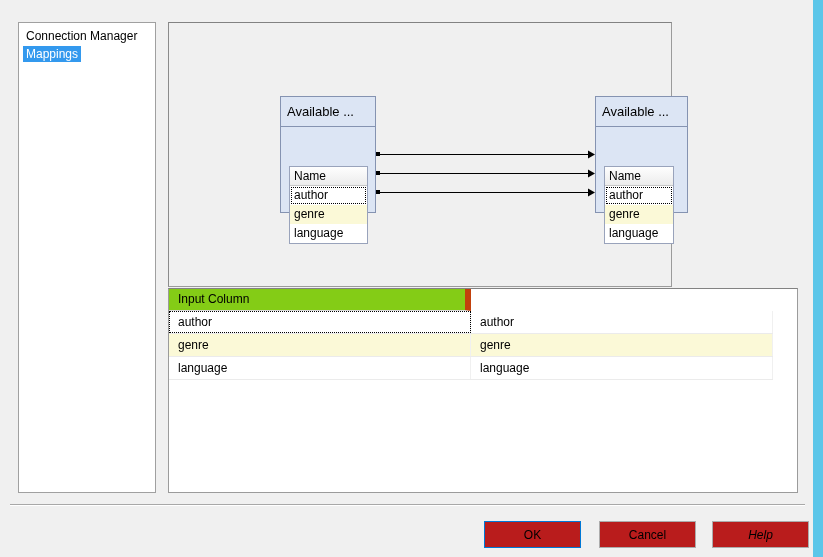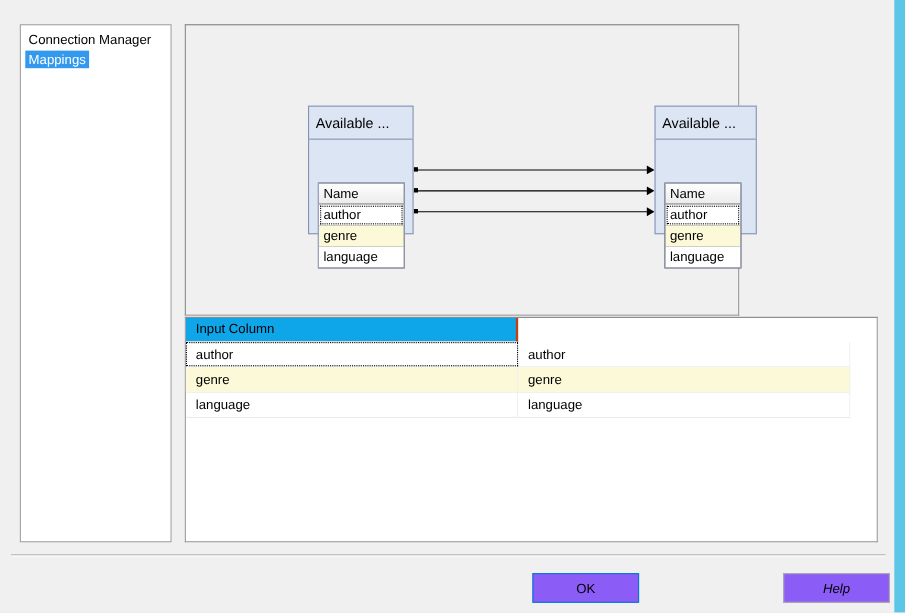--- a/index.html
+++ b/index.html
@@ -37,31 +37,31 @@
   .avail-hdr{height:19px;line-height:18px;padding-left:4px;
              background:linear-gradient(#fefefe,#ececec);border-bottom:1px solid #c6c6c6;}
   .avail-row{height:19px;line-height:19px;padding-left:4px;background:#fff;cursor:default;}
   .avail-row.focus{outline:1px dotted #000;outline-offset:-2px;}
   .avail-row.alt{background:var(--row-highlight-yellow);}
 
   
   .grid-panel{position:absolute;left:168px;top:288px;width:630px;height:205px;
               background:#fff;border:1px solid #9b9b9b;border-top-color:#828282;}
   .grid-header{display:flex;height:22px;}
-  .grid-hcell{width:302px;background:#0ea5e9;border-right:2px solid #c2410c;
+  .grid-hcell{width:302px;background:#84cc16;border-right:6px solid #c2410c;
               border-bottom:1px solid #d9d9d9;line-height:21px;padding-left:9px;cursor:default;}
   .grid-row{display:flex;width:604px;height:23px;border-bottom:1px solid #ebebeb;}
   .grid-cell{width:302px;line-height:22px;padding-left:9px;border-right:1px solid #f0f0f0;cursor:default;}
   .grid-row.yellow .grid-cell{background:var(--row-highlight-yellow);}
   .grid-cell.cell-focus{outline:1px dotted #000;outline-offset:-1px;}
 
   
   .footer-sep{position:absolute;left:10px;top:504px;width:795px;height:2px;
               border-top:1px solid #a8a8a8;border-bottom:1px solid #ffffff;}
-  .btn{position:absolute;top:521px;width:97px;height:27px;background:#8b5cf6;
+  .btn{position:absolute;top:521px;width:97px;height:27px;background:#b91c1c;
        border:1px solid #acacac;font-family:inherit;font-size:12px;color:#000;cursor:pointer;}
   .btn.default{border:1px solid var(--ok-border-blue);}
   .btn-ok{left:484px;}
   .btn-cancel{left:599px;}
   .btn-help{left:712px;font-style:italic;}
 
   
   .edge-strip{position:absolute;left:813px;top:0;width:10px;height:557px;
               background:var(--window-edge-cyan);}
 </style>
@@ -136,17 +136,18 @@
       <div class="grid-cell">genre</div>
     </div>
     <div class="grid-row">
       <div class="grid-cell">language</div>
       <div class="grid-cell">language</div>
     </div>
   </div>
 
   <div class="footer-sep"></div>
   <button class="btn default btn-ok">OK</button>
+  <button class="btn btn-cancel">Cancel</button>
   <button class="btn btn-help">Help</button>
 
   <div class="edge-strip"></div>
 
 </div>
 
 </body></html>

